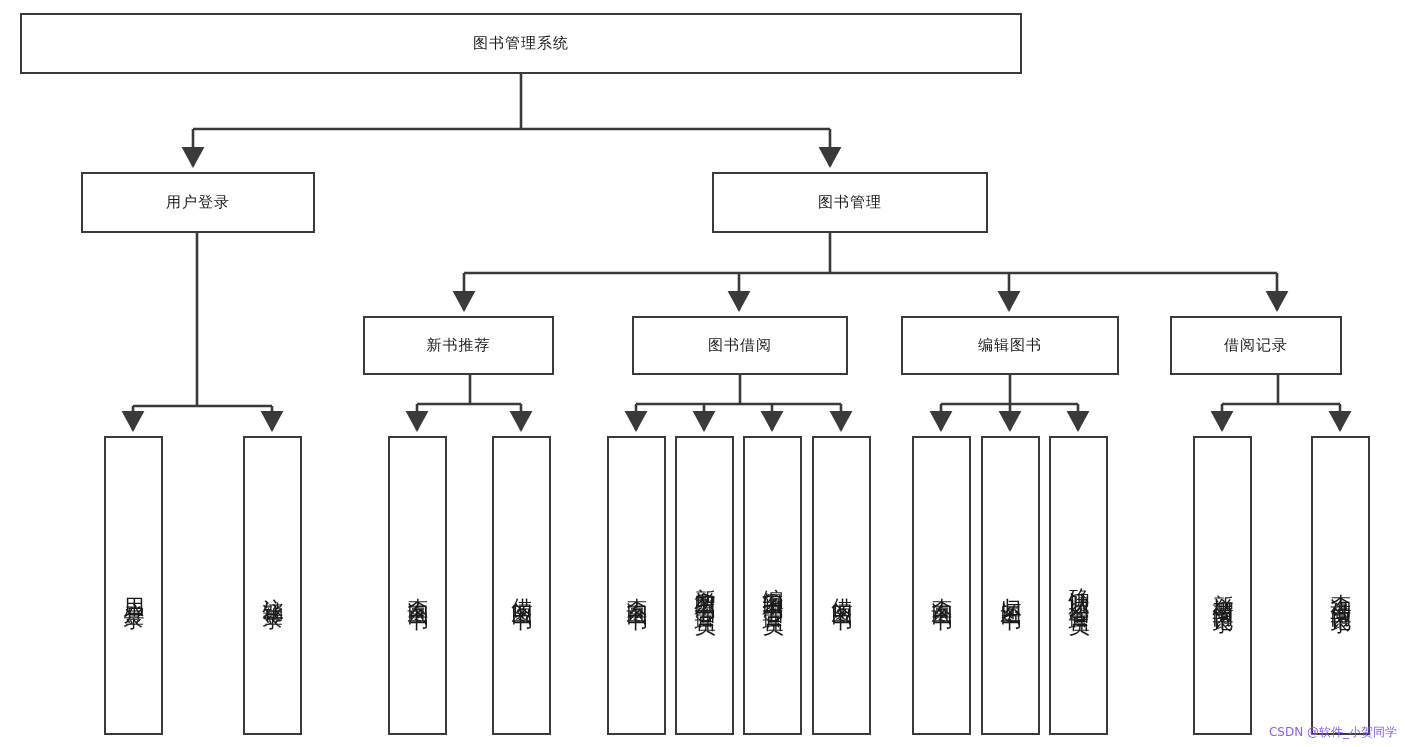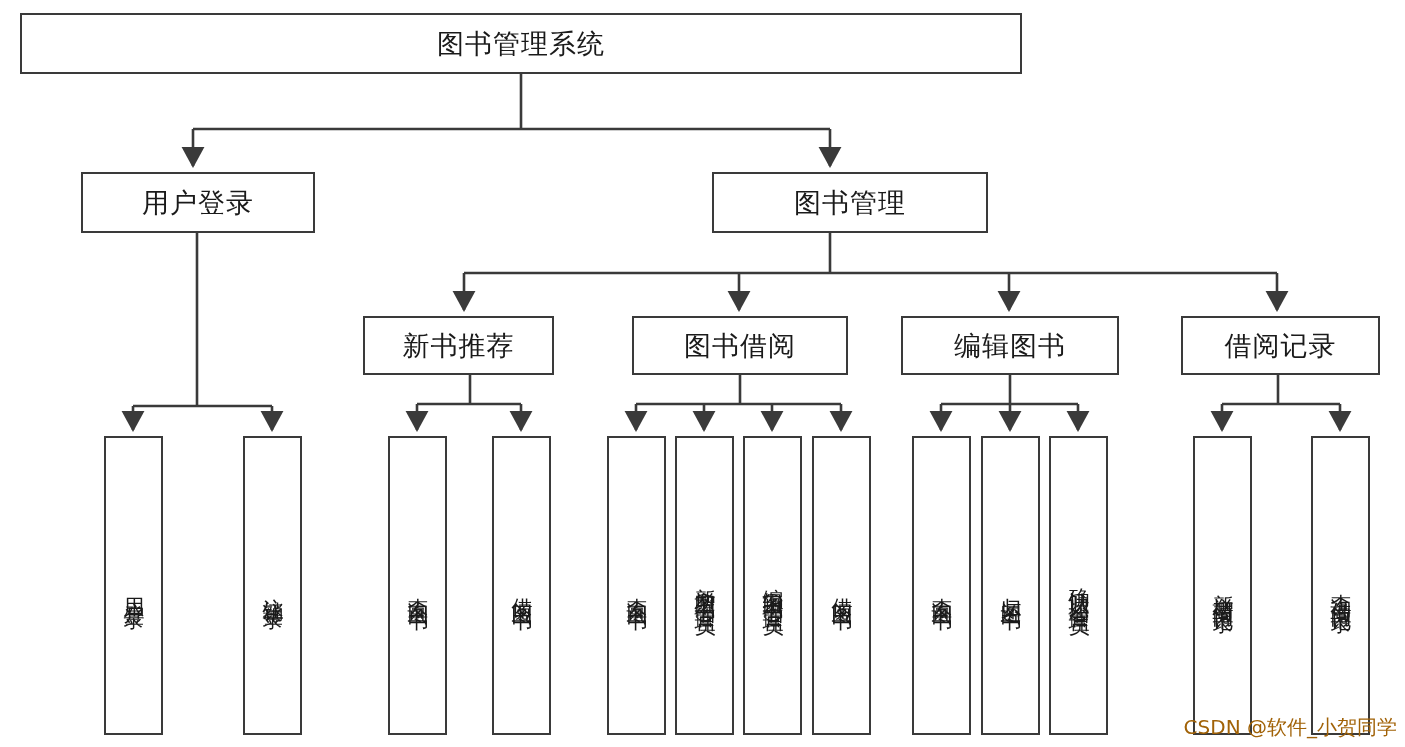--- a/index.html
+++ b/index.html
@@ -30,42 +30,42 @@
     box-sizing: border-box;
     border: 2.5px solid #3a3a3a;
     background: #ffffff;
     display: flex;
     align-items: center;
     justify-content: center;
     color: #1a1a1a;
     z-index: 2;
   }
   .node.horiz {
-    font-size: 27px;
+    font-size: 15px;
     letter-spacing: 1px;
   }
   .node.vert {
     writing-mode: vertical-rl;
     text-orientation: upright;
     font-size: 21px;
     letter-spacing: 4px;
     line-height: 1;
     padding-top: 6px;
   }
   .node.vert .vtext {
     writing-mode: vertical-rl;
     text-orientation: upright;
     white-space: nowrap;
   }
   #watermark {
     position: absolute;
     right: 8px;
     bottom: 6px;
-    font-size: 20px;
-    color: #a16207;
+    font-size: 12px;
+    color: #8b5cf6;
     z-index: 5;
     white-space: nowrap;
   }
 </style>
 </head>
 <body>
 
 <div id="canvas">
 
   <svg id="edges" viewBox="0 0 1405 747" xmlns="http://www.w3.org/2000/svg">
@@ -135,21 +135,21 @@
   </div>
 
   <div class="node horiz" style="left:632px; top:316px; width:216px; height:59px;">
     <span>图书借阅</span>
   </div>
 
   <div class="node horiz" style="left:901px; top:316px; width:218px; height:59px;">
     <span>编辑图书</span>
   </div>
 
-  <div class="node horiz" style="left:1170px; top:316px; width:199px; height:59px;margin-left:11px;">
+  <div class="node horiz" style="left:1170px; top:316px; width:172px; height:59px;">
     <span>借阅记录</span>
   </div>
 
   <div class="node vert" style="left:104px; top:436px; width:59px; height:299px;">
     <span class="vtext">用户登录</span>
   </div>
 
   <div class="node vert" style="left:243px; top:436px; width:59px; height:299px;">
     <span class="vtext">注销登录</span>
   </div>

